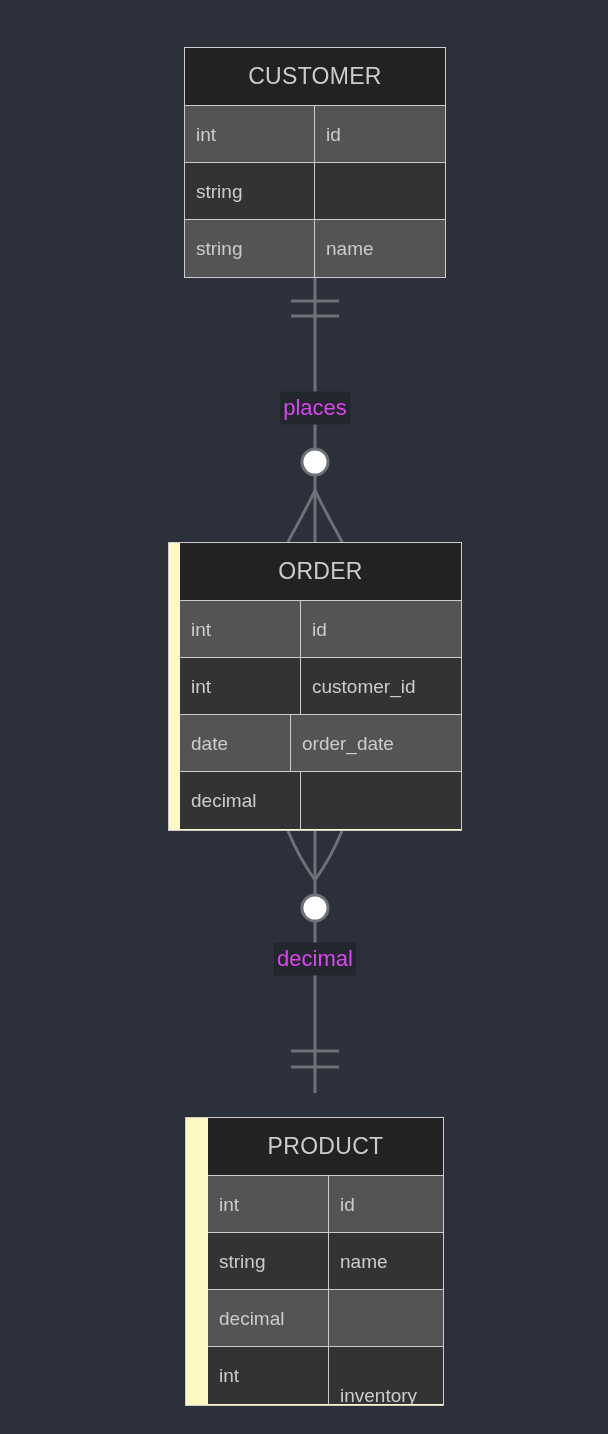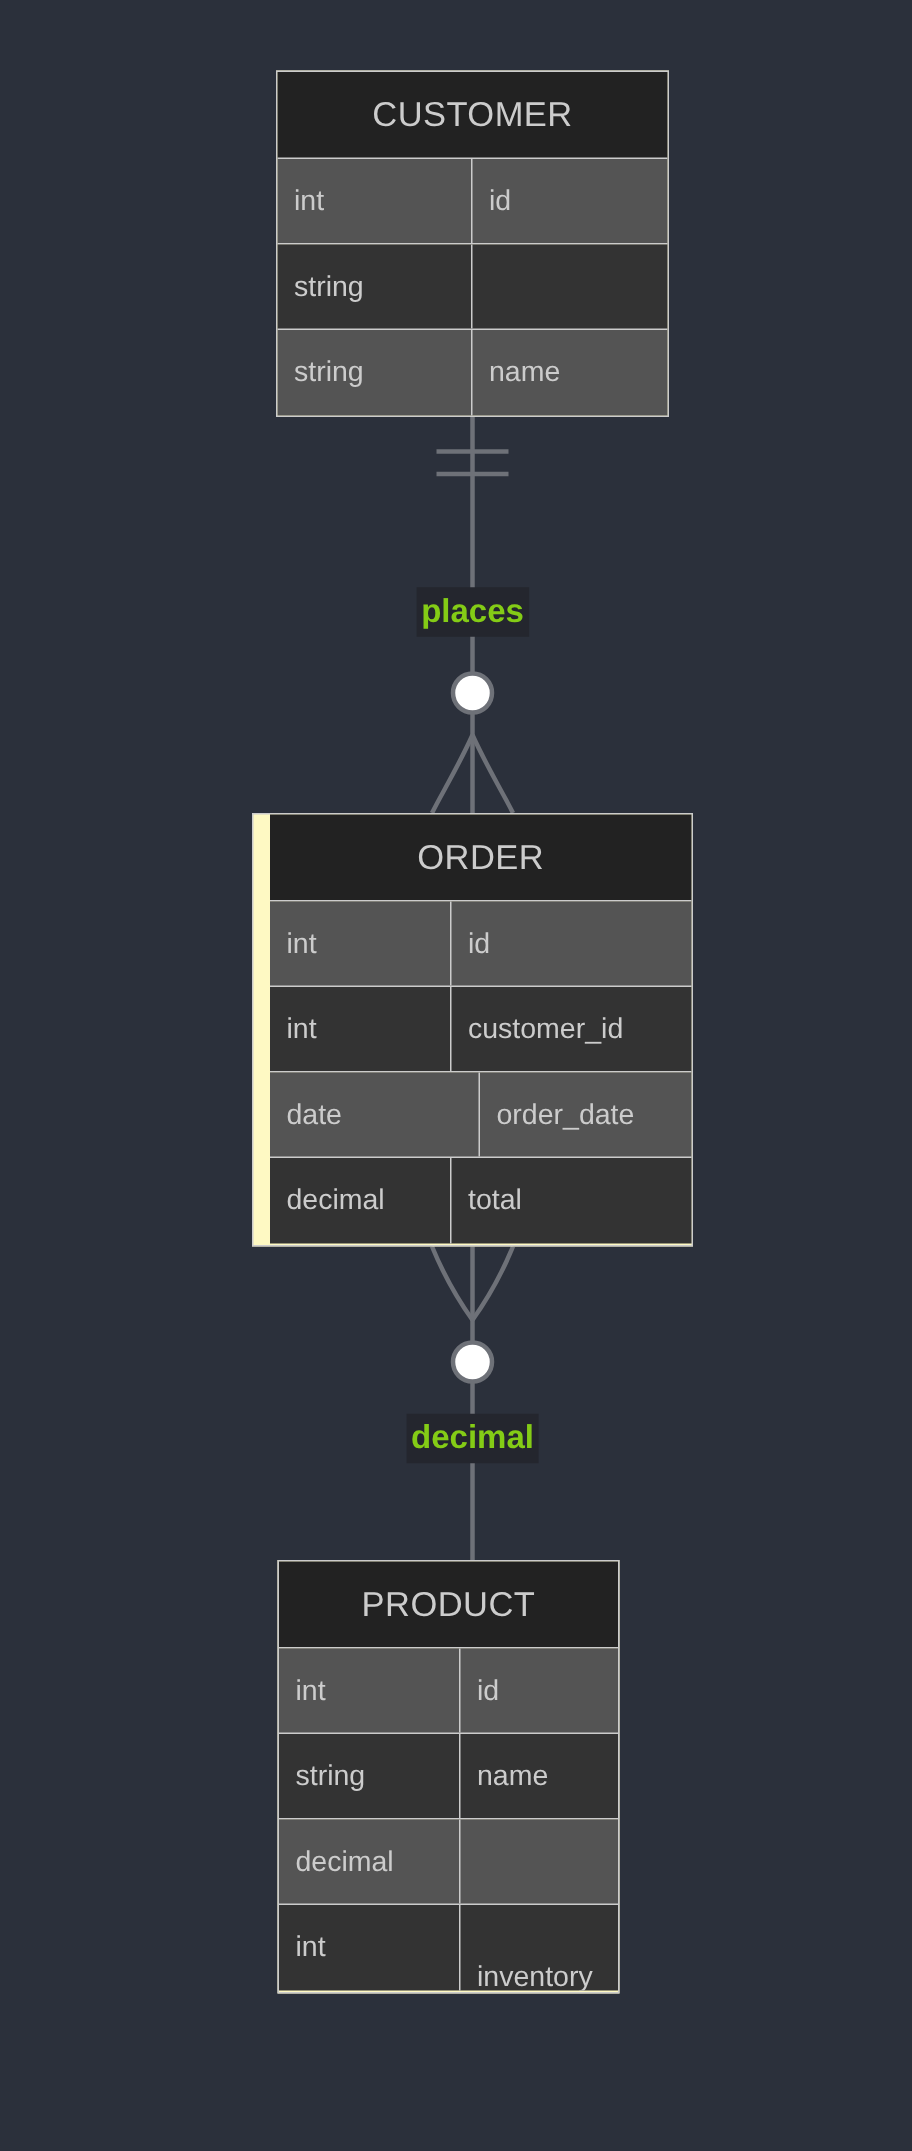--- a/index.html
+++ b/index.html
@@ -71,27 +71,26 @@
     overflow: hidden;
   }
   .attr-type {
     border-right: 1px solid #cccccc;
   }
 
   
   .rel-label {
     position: absolute;
     background: #24262e;
-    color: #84cc16;
+    color: #d946ef;
     font-size: 22px;
     line-height: 1;
     padding: 5px 3px 6px 3px;
     white-space: nowrap;
     transform: translate(-50%, -50%);
-    font-weight: bold;
   }
 </style>
 </head>
 <body>
 
 <div id="er-canvas">
 
   <svg id="edge-layer" viewBox="0 0 608 1434" width="608" height="1434" xmlns="http://www.w3.org/2000/svg">
 
     <g>
@@ -154,31 +153,30 @@
       <div class="attr-type" style="width:121px;">int</div>
       <div class="attr-name" style="flex:1;">id</div>
     </div>
 
     <div class="attr-row even" style="height:57px;">
       <div class="attr-type" style="width:121px;">int</div>
       <div class="attr-name" style="flex:1;">customer_id</div>
     </div>
 
     <div class="attr-row odd" style="height:57px;">
-      <div class="attr-type" style="width:140px;">date</div>
+      <div class="attr-type" style="width:111px;">date</div>
       <div class="attr-name" style="flex:1;">order_date</div>
     </div>
 
     <div class="attr-row even" style="height:57px;">
       <div class="attr-type" style="width:121px;">decimal</div>
-      <div class="attr-name" style="flex:1;">total</div>
     </div>
   </div>
 
-  <div class="entity" style="left:185px; top:1040px; width:228px; height:289px;">
+  <div class="entity" style="left:185px; top:1117px; width:259px; height:289px;padding-left:22px;">
     <div class="entity-title" style="height:58px;">PRODUCT</div>
 
     <div class="attr-row odd" style="height:57px;">
       <div class="attr-type" style="width:121px;">int</div>
       <div class="attr-name" style="flex:1;">id</div>
     </div>
 
     <div class="attr-row even" style="height:57px;">
       <div class="attr-type" style="width:121px;">string</div>
       <div class="attr-name" style="flex:1;">name</div>

